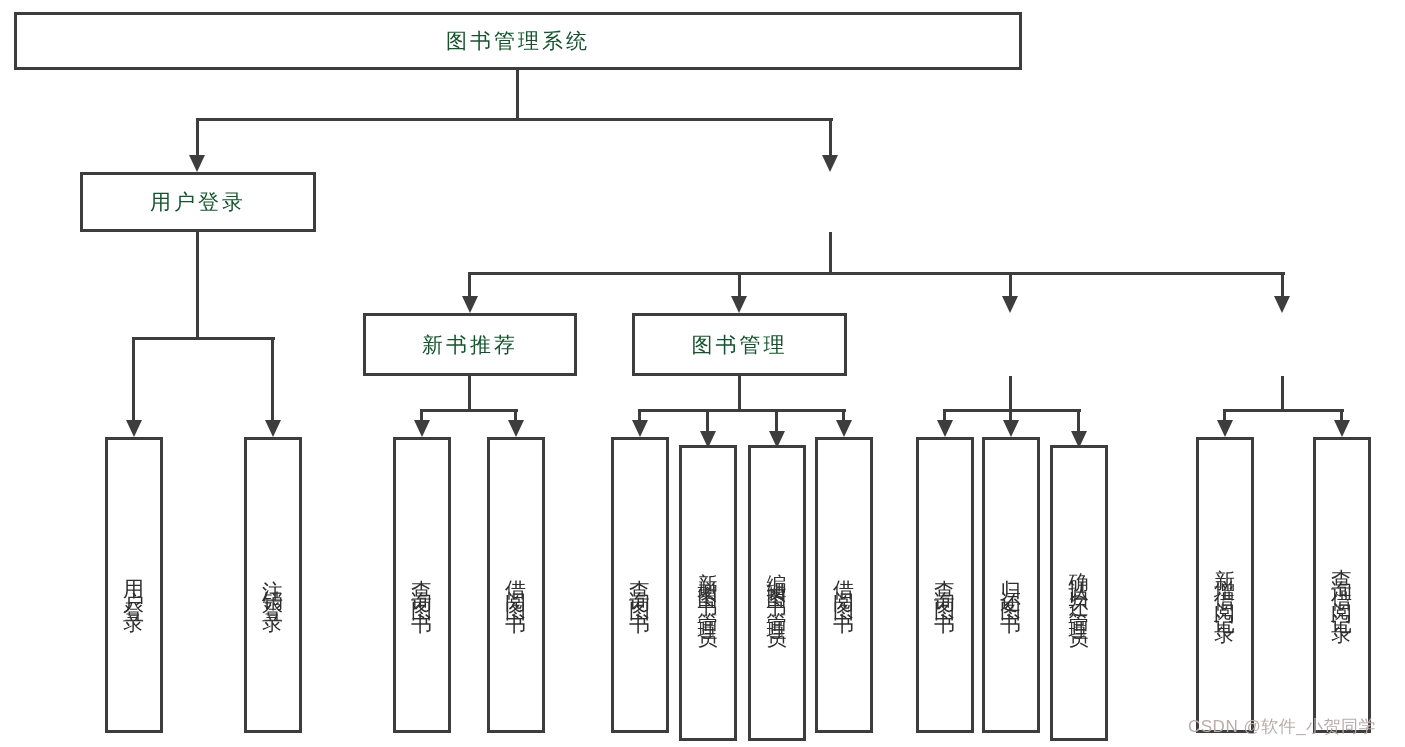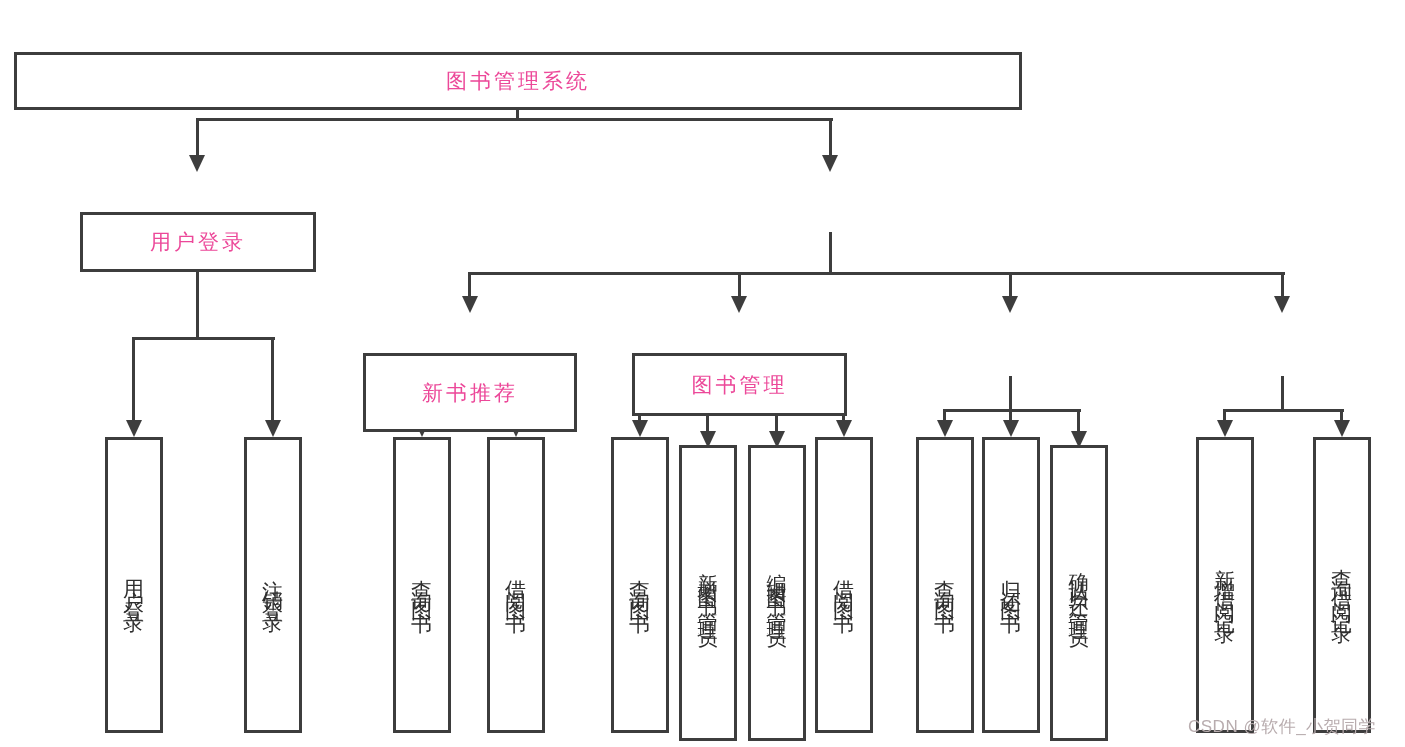--- a/index.html
+++ b/index.html
@@ -6,23 +6,22 @@
   html,body { background:#ffffff; }
   body { font-family:"Liberation Sans","DejaVu Sans",sans-serif; }
   .canvas {
     position:relative; width:1405px; height:747px;
     background:#ffffff; overflow:hidden;
   }
   
   .hbox {
     position:absolute; background:#ffffff; border:3px solid #3d3d3d;
     display:flex; align-items:center; justify-content:center;
-    font-size:21px; letter-spacing:3px; color:#ec4899; font-weight:500;
+    font-size:21px; letter-spacing:3px; color:#14532d; font-weight:500;
     z-index:2;
-    margin-top:40px;
   }
   
   .vbox {
     position:absolute; background:#ffffff; border:3px solid #3d3d3d;
     width:58px; top:437px; height:296px;
     display:flex; align-items:center; justify-content:center;
     z-index:2;
   }
   .vbox.low { top:445px; }
   .vbox span {
@@ -80,21 +79,21 @@
     <div class="vline" style="left:468px; top:272px; height:25px;"></div>
     <div class="arrow" style="left:462px; top:296px;"></div>
     <div class="vline" style="left:738px; top:272px; height:25px;"></div>
     <div class="arrow" style="left:731px; top:296px;"></div>
     <div class="vline" style="left:1009px; top:272px; height:25px;"></div>
     <div class="arrow" style="left:1002px; top:296px;"></div>
     <div class="vline" style="left:1281px; top:272px; height:25px;"></div>
     <div class="arrow" style="left:1274px; top:296px;"></div>
   </div>
 
-  <div class="hbox" style="left:363px; top:313px; width:214px; height:79px;">新书推荐</div>
+  <div class="hbox" style="left:363px; top:313px; width:214px; height:63px;">新书推荐</div>
   <div class="hbox" style="left:632px; top:313px; width:215px; height:63px;">图书管理</div>
 
   <div>
     <div class="vline" style="left:468px; top:376px; height:33px;"></div>
     <div class="hline" style="left:420px; top:409px; width:98px;"></div>
     <div class="vline" style="left:420px; top:409px; height:13px;"></div>
     <div class="arrow" style="left:414px; top:420px;"></div>
     <div class="vline" style="left:514px; top:409px; height:13px;"></div>
     <div class="arrow" style="left:508px; top:420px;"></div>
   </div>

